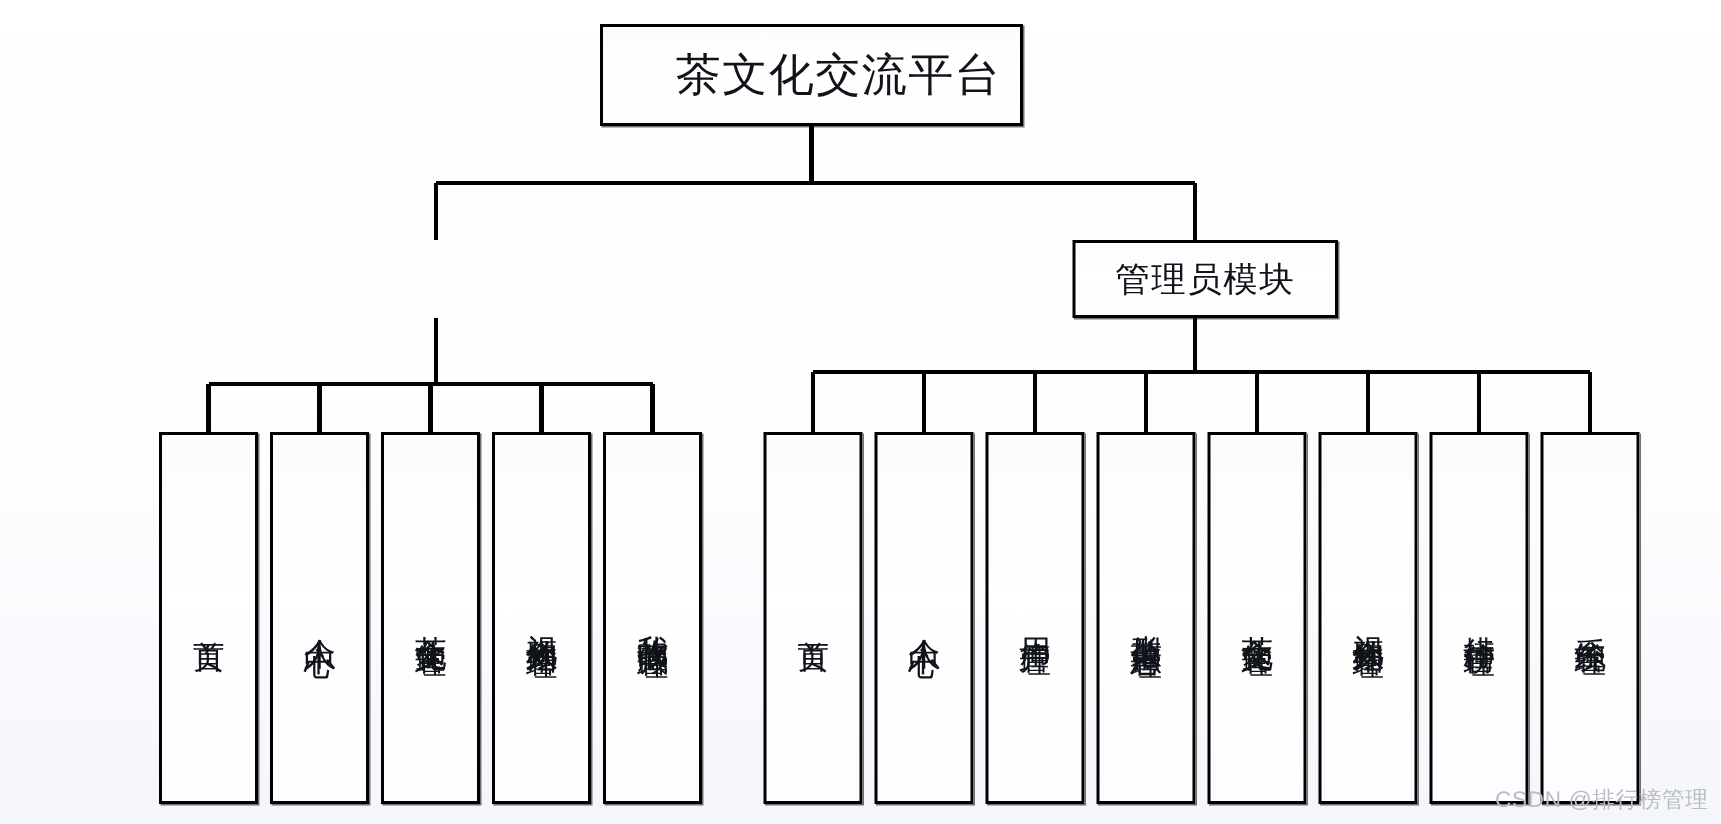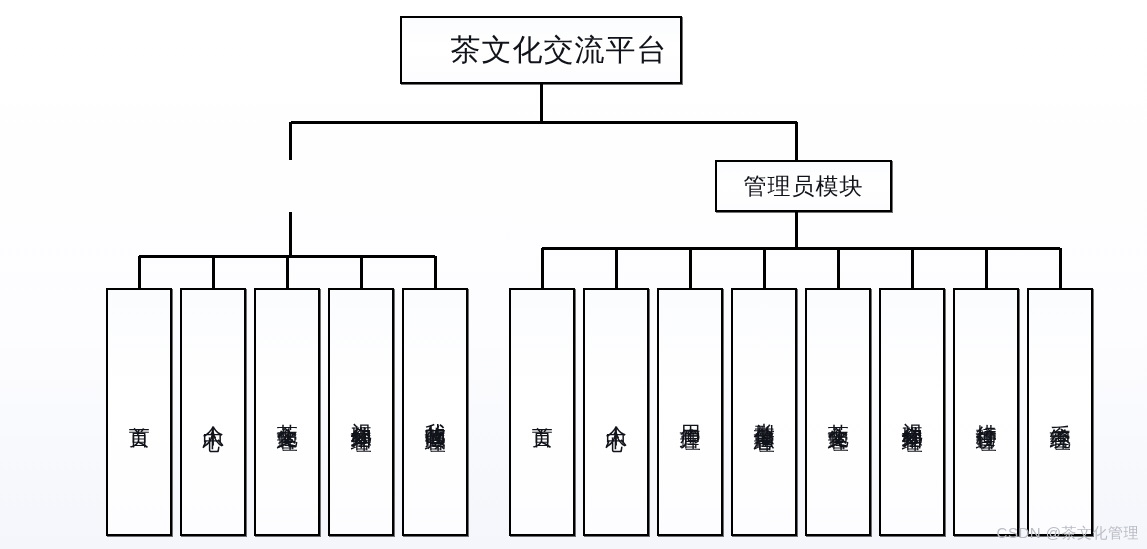--- a/index.html
+++ b/index.html
@@ -146,14 +146,14 @@
         <span class="leaf-label">视频介绍管理</span>
       </div>
       <div class="node node-leaf" style="left: 953px; top: 288px; width: 66px; height: 248px;">
         <span class="leaf-label">排行榜管理</span>
       </div>
       <div class="node node-leaf" style="left: 1027px; top: 288px; width: 66px; height: 248px;">
         <span class="leaf-label">系统管理</span>
       </div>
     </div>
 
-  <div class="watermark">CSDN @茶文化管理</div>
+  <div class="watermark">CSDN @排行榜管理</div>
 </div>
 
 </body></html>

